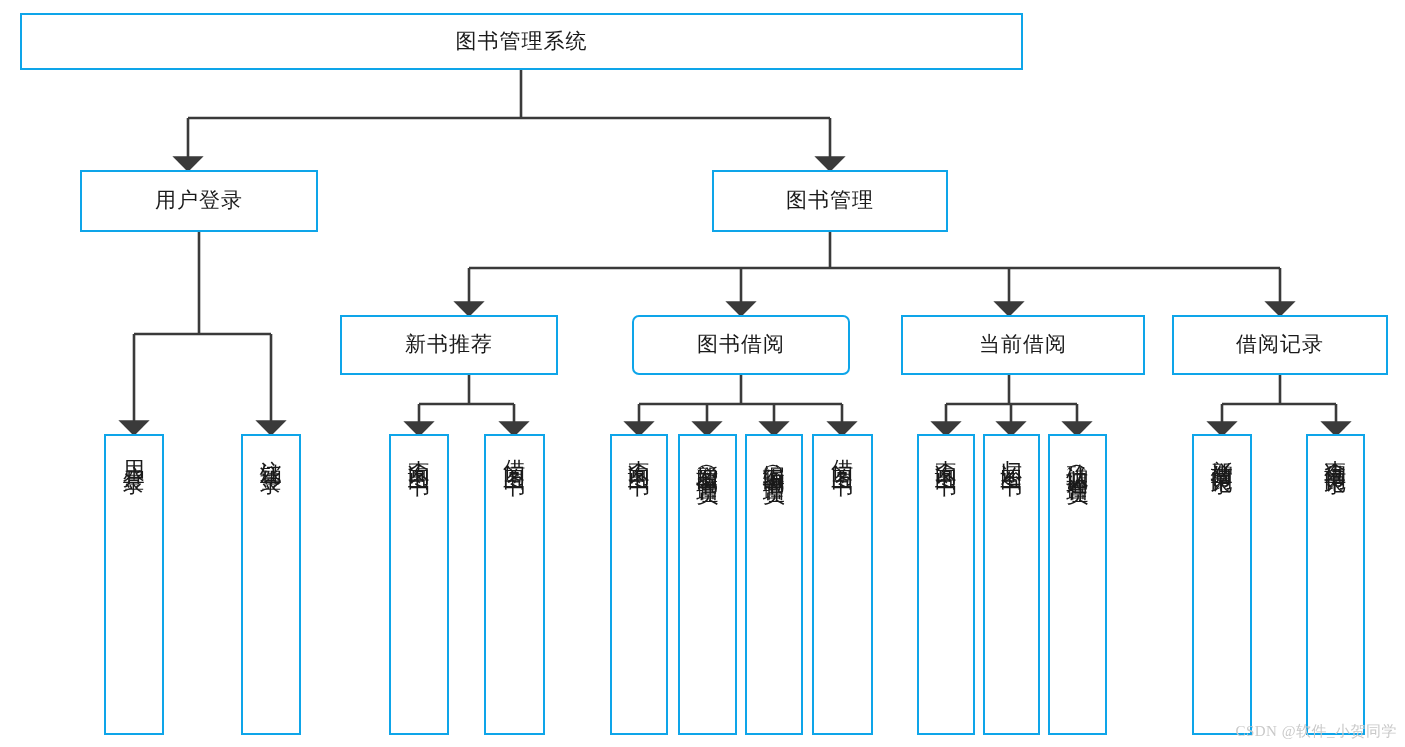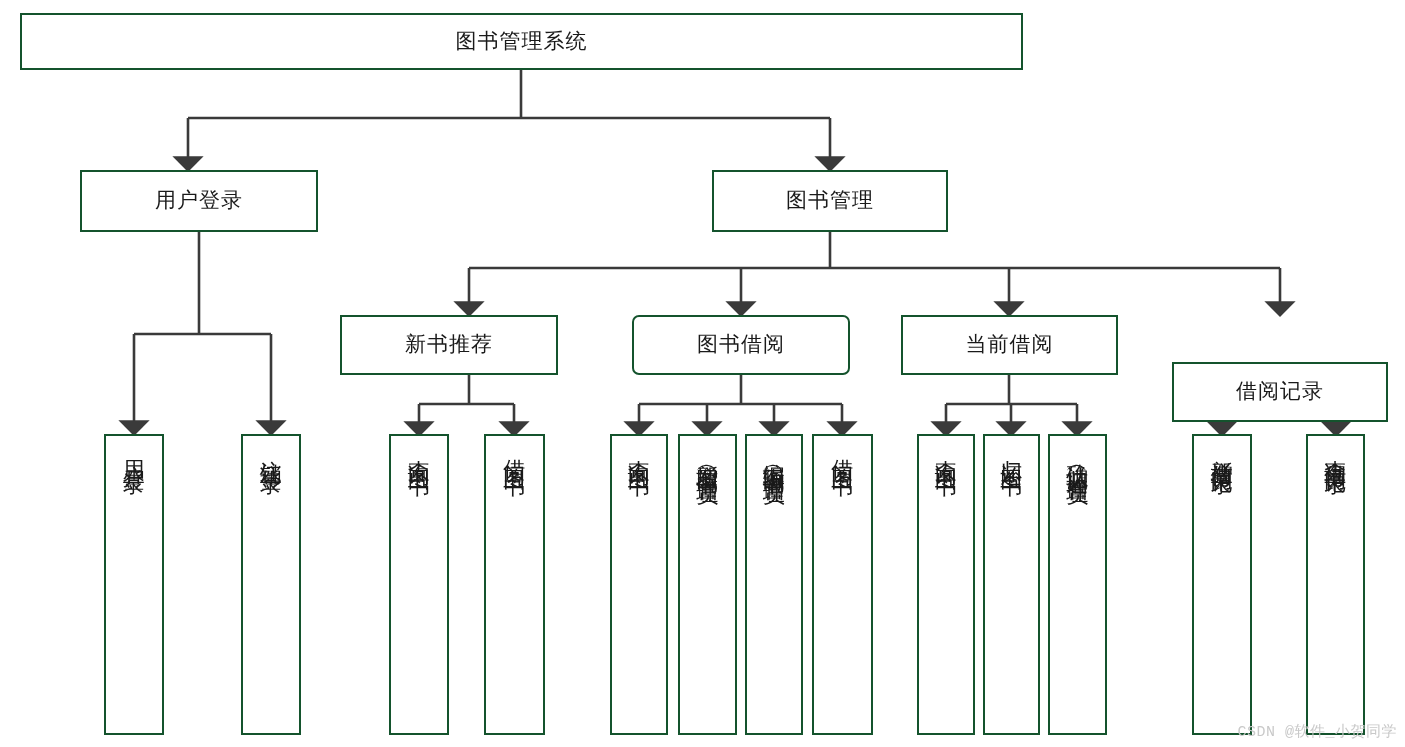--- a/index.html
+++ b/index.html
@@ -1,21 +1,21 @@
 <!DOCTYPE html>
 <html><head>
 <meta charset="utf-8">
 <title>图书管理系统 结构图</title>
 <style>
   html,body{margin:0;padding:0;background:#ffffff;}
   body{font-family:"DejaVu Sans","Liberation Sans",sans-serif;}
   #canvas{position:relative;width:1405px;height:747px;background:#ffffff;overflow:hidden;}
   svg.links{position:absolute;left:0;top:0;width:1405px;height:747px;pointer-events:none;}
 
-  .node{position:absolute;box-sizing:border-box;background:#ffffff;border:2px solid #14532d;
+  .node{position:absolute;box-sizing:border-box;background:#ffffff;border:2px solid #0ea5e9;
         display:flex;align-items:center;justify-content:center;text-align:center;color:#1a1a1a;}
   .node .lbl{display:block;line-height:1.12;}
 
   
   .node.h .lbl{font-size:21px;letter-spacing:1px;}
   .node.root .lbl{font-size:21px;letter-spacing:1px;}
 
   
   .node.v{align-items:flex-start;justify-content:center;padding-top:6px;}
   .node.v .lbl{
@@ -23,21 +23,21 @@
      text-orientation:upright;
      font-size:22px;
      line-height:1.06;
      letter-spacing:5px;
      white-space:nowrap;
   }
   .node.v.tall .lbl{letter-spacing:3px;}
   .node.v.pad .lbl{padding-top:4px;}
 
   #watermark{position:absolute;right:8px;bottom:6px;color:#c9c9c9;font-size:15px;
-             letter-spacing:0.5px;white-space:nowrap;font-family:Liberation Mono, monospace;text-align:right;}
+             letter-spacing:0.5px;white-space:nowrap;font-family:Liberation Serif, serif;text-align:right;}
 </style>
 </head>
 <body>
 
 <div id="canvas">
 
   <svg class="links" viewBox="0 0 1405 747" xmlns="http://www.w3.org/2000/svg">
     <defs>
       <marker id="arrow" markerWidth="10" markerHeight="12" refX="2.2" refY="6" orient="auto" markerUnits="strokeWidth">
         <path d="M0,0 L6,6 L0,12 z" fill="#3a3a3a"></path>
@@ -97,24 +97,24 @@
   <div class="node h" style="left: 712px; top: 170px; width: 236px; height: 62px;">
     <span class="lbl">图书管理</span>
   </div>
 
   <div class="node h" style="left: 340px; top: 315px; width: 218px; height: 60px;">
     <span class="lbl">新书推荐</span>
   </div>
   <div class="node h" style="left: 632px; top: 315px; width: 218px; height: 60px; border-radius: 7px;">
     <span class="lbl">图书借阅</span>
   </div>
-  <div class="node h" style="left: 901px; top: 315px; width: 217px; height: 60px;">
+  <div class="node h" style="left: 901px; top: 315px; width: 244px; height: 60px;">
     <span class="lbl">当前借阅</span>
   </div>
-  <div class="node h" style="left: 1172px; top: 315px; width: 216px; height: 60px; margin-top: 47px;">
+  <div class="node h" style="left: 1172px; top: 315px; width: 216px; height: 60px;">
     <span class="lbl">借阅记录</span>
   </div>
 
   <div class="node v" style="left: 104px; top: 434px; width: 60px; height: 301px;">
     <span class="lbl">用户登录</span>
   </div>
   <div class="node v" style="left: 241px; top: 434px; width: 60px; height: 301px;">
     <span class="lbl">注销登录</span>
   </div>
   <div class="node v" style="left: 389px; top: 434px; width: 60px; height: 301px;">

